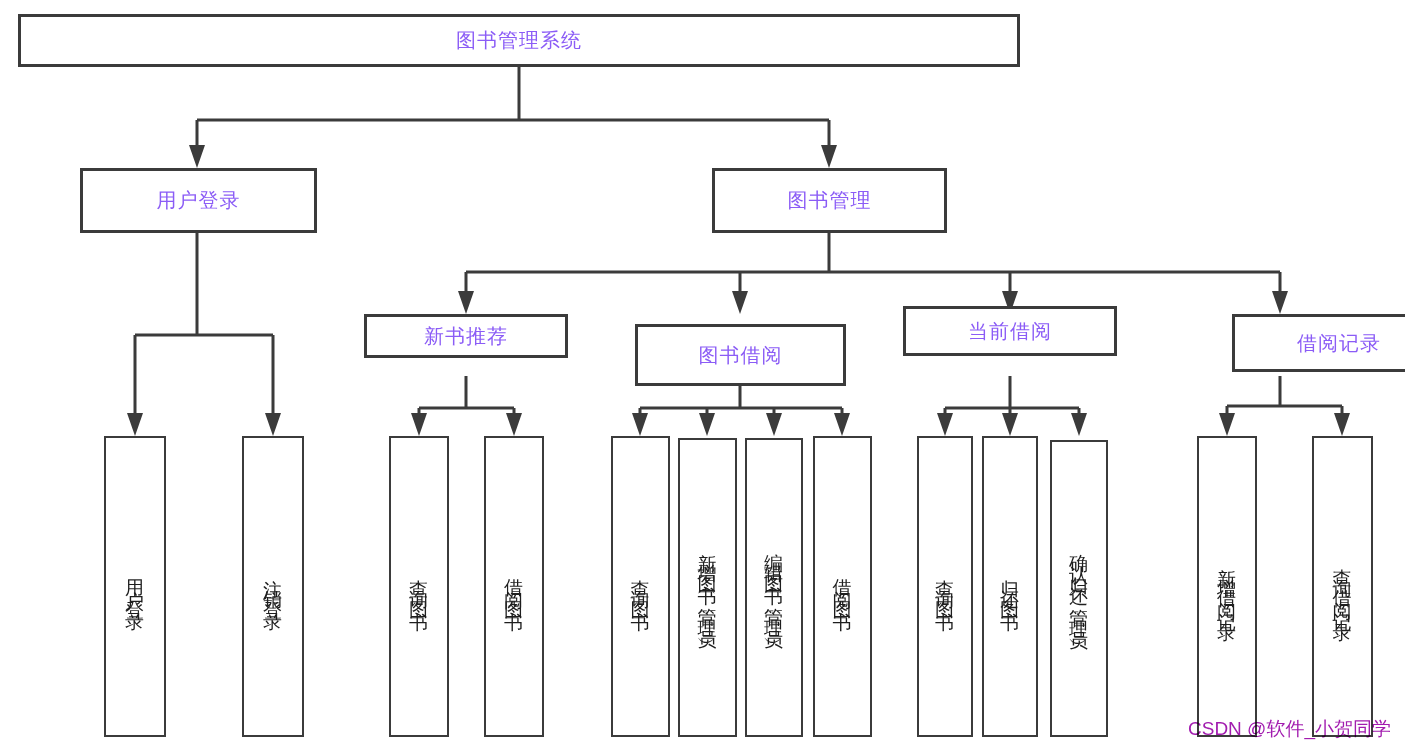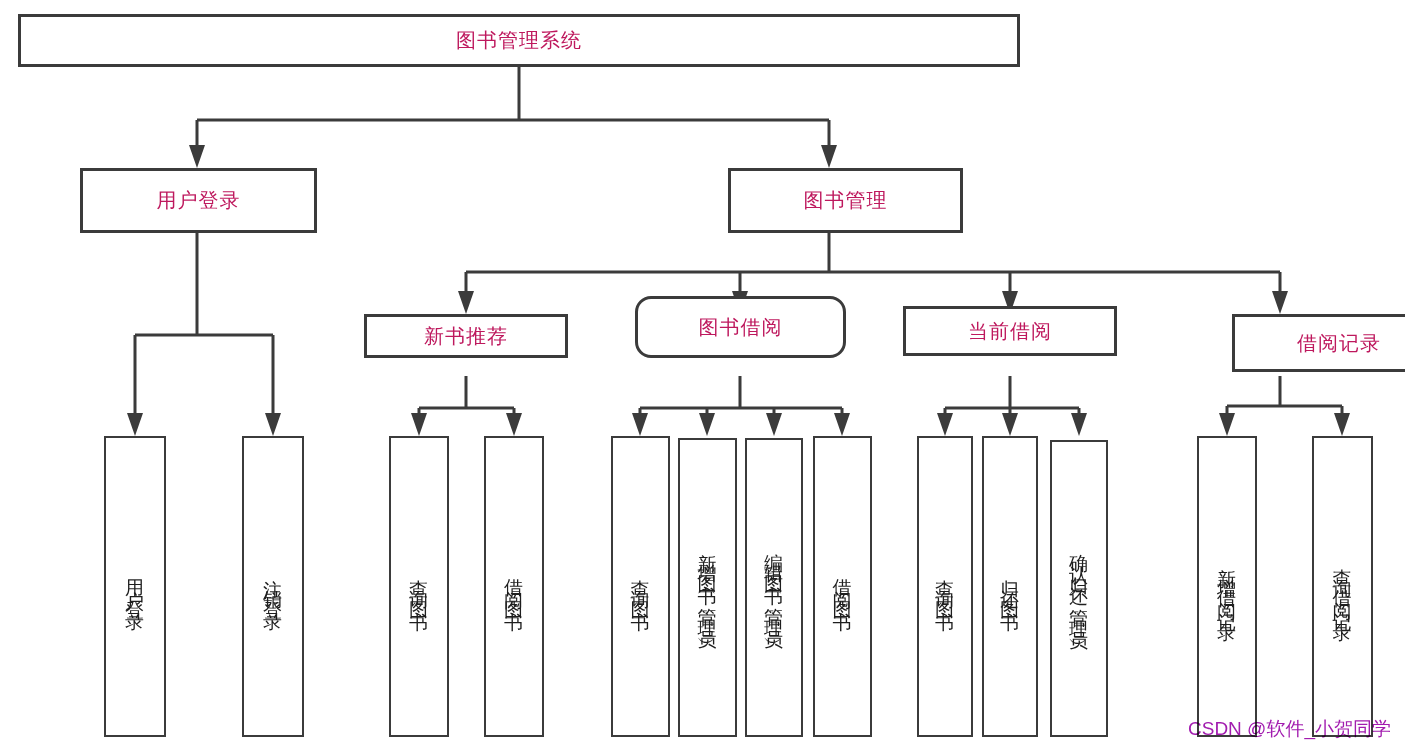--- a/index.html
+++ b/index.html
@@ -22,21 +22,21 @@
   }
   .node {
     position: absolute;
     background: #ffffff;
     border: 3px solid #3b3b3b;
     box-sizing: border-box;
     display: flex;
     align-items: center;
     justify-content: center;
     font-size: 20px;
-    color: #be185d;
+    color: #8b5cf6;
     letter-spacing: 1px;
     z-index: 2;
   }
   .leaf {
     position: absolute;
     background: #ffffff;
     border: 2.5px solid #3b3b3b;
     box-sizing: border-box;
     display: flex;
     align-items: center;
@@ -96,28 +96,28 @@
       <polygon points="1334,413 1350,413 1342,436" fill="#3b3b3b"></polygon>
     </svg>
 
   <div class="node" style="left:18px; top:14px; width:1002px; height:53px;">
     <span>图书管理系统</span>
   </div>
 
   <div class="node" style="left:80px; top:168px; width:237px; height:65px;">
     <span>用户登录</span>
   </div>
-  <div class="node" style="left:728px; top:168px; width:235px; height:65px;">
+  <div class="node" style="left:712px; top:168px; width:235px; height:65px;">
     <span>图书管理</span>
   </div>
 
   <div class="node" style="left:364px; top:314px; width:204px; height:44px;">
     <span>新书推荐</span>
   </div>
-  <div class="node" style="left:635px; top:296px; width:211px; height:62px;border-radius:16px;">
+  <div class="node" style="left:635px; top:324px; width:211px; height:62px;">
     <span>图书借阅</span>
   </div>
   <div class="node" style="left:903px; top:306px; width:214px; height:50px;">
     <span>当前借阅</span>
   </div>
   <div class="node" style="left:1232px; top:314px; width:214px; height:58px;">
     <span>借阅记录</span>
   </div>
 
   <div class="leaf" style="left:104px; top:436px; width:62px; height:301px;">

